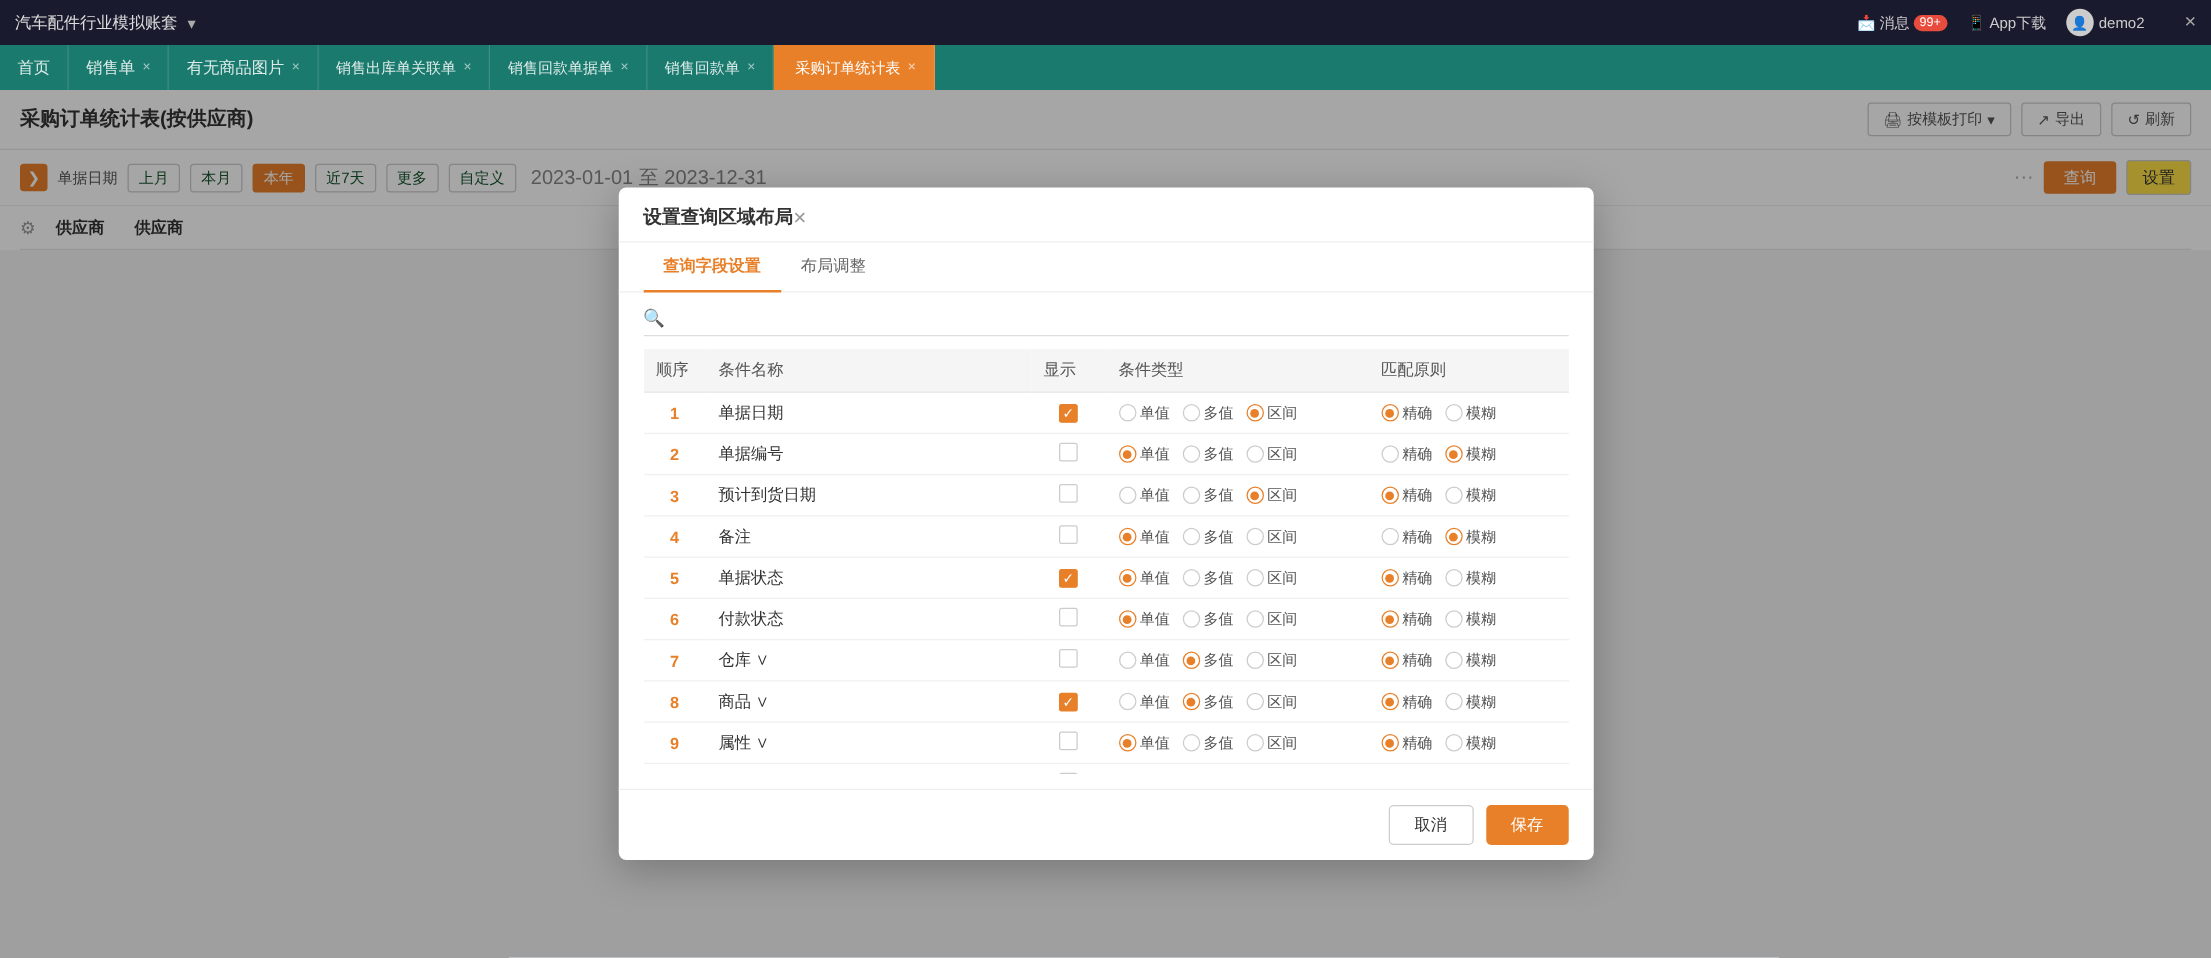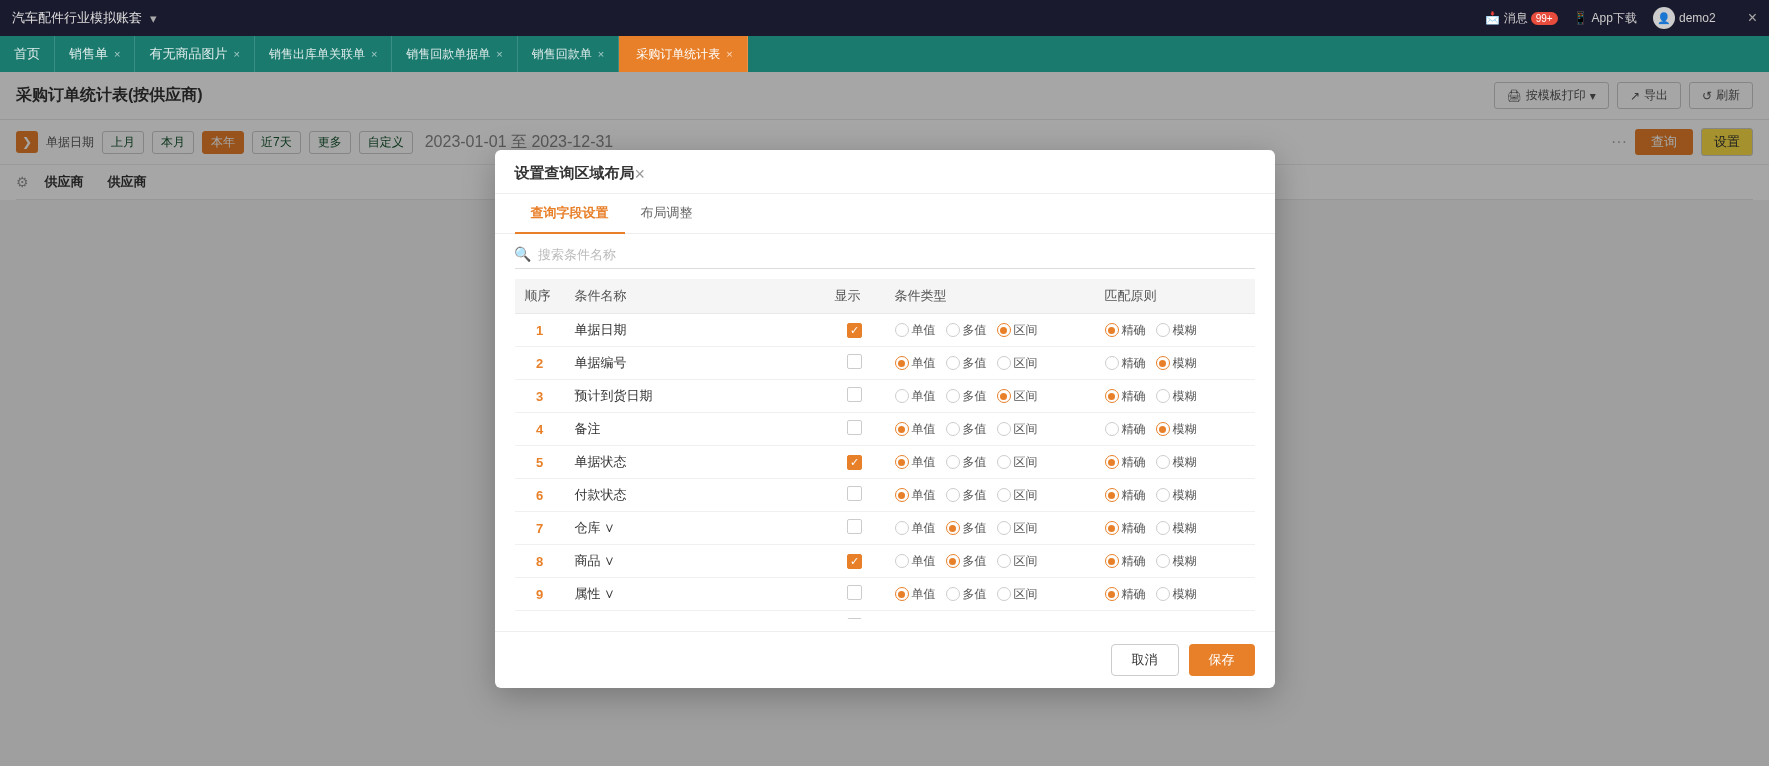--- a/index.html
+++ b/index.html
@@ -389,21 +389,20 @@
         </div>
         <div class="dialog-tab">
           <span>布局调整</span>
         </div>
       </div>
 
       <div class="dialog-body">
 
         <div class="search-bar">
           <span class="search-icon">🔍</span>
-          <input class="search-input" type="text" placeholder="搜索条件名称" style="">
         </div>
 
         <div class="table-scroll">
           <table class="cfg-table">
             <thead>
               <tr>
                 <th>顺序</th>
                 <th>条件名称</th>
                 <th>显示</th>
                 <th>条件类型</th>

